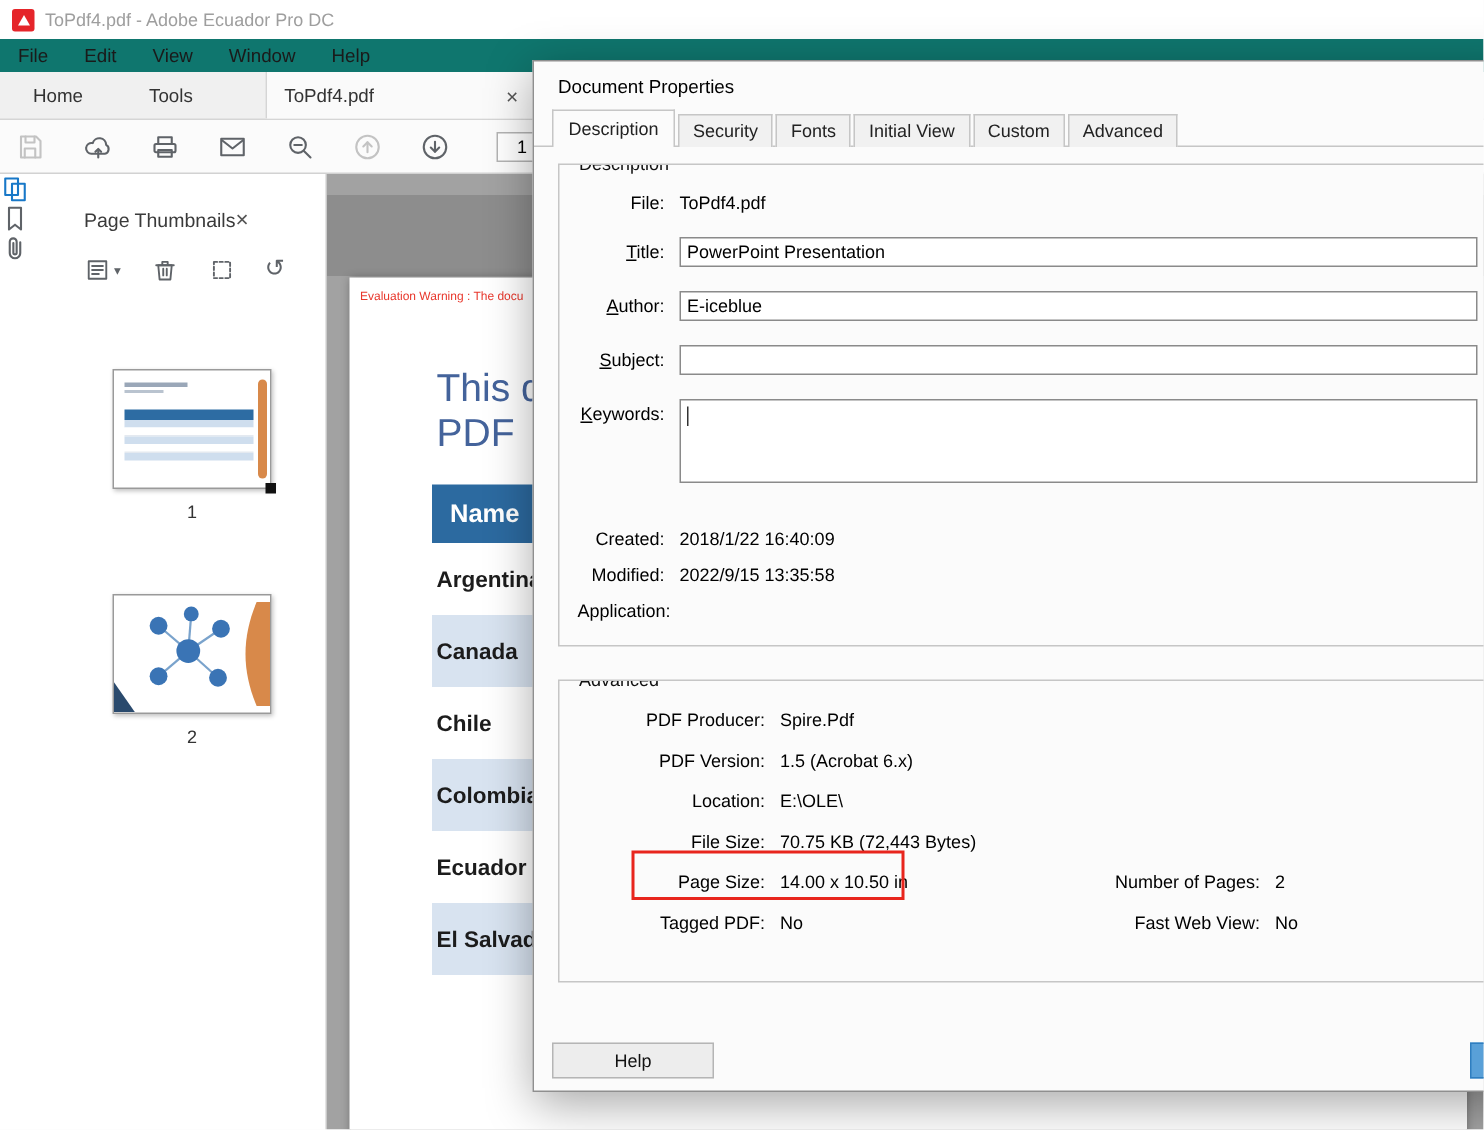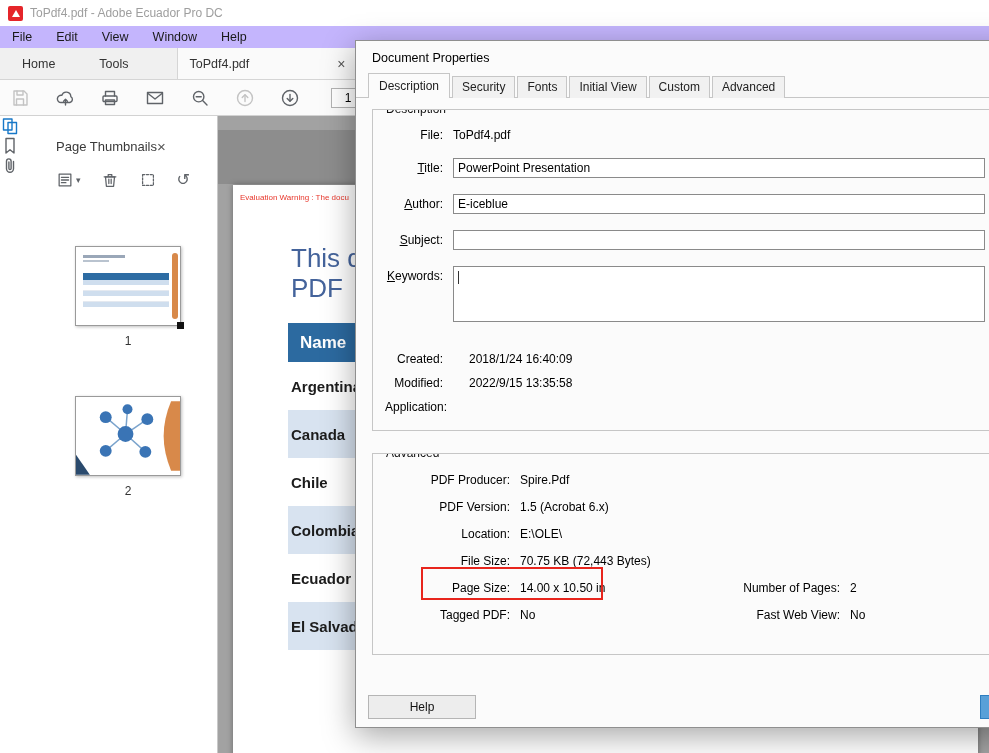--- a/index.html
+++ b/index.html
@@ -5,21 +5,21 @@
   html,body { margin:0; padding:0; }
   body { width:989px; height:753px; overflow:hidden; font-family:"Liberation Sans","DejaVu Sans",sans-serif; background:#fff; }
   .app { position:relative; width:989px; height:753px; overflow:hidden; }
 
   
   .titlebar { height:26px; display:flex; align-items:center; padding-left:8px; background:#fff; }
   .appicon { width:15px; height:15px; background:#e5252a; border-radius:2px; margin-right:7px; position:relative; flex:none; }
   .appicon::after { content:""; position:absolute; left:3.5px; top:4px; border-left:4px solid transparent; border-right:4px solid transparent; border-bottom:7px solid #fff; }
   .wtitle { font-size:12px; color:#9e9e9e; }
 
-  .menubar { height:22px; display:flex; align-items:center; background:#c4b5fd; font-size:12.5px; color:#1a1a1a; }
+  .menubar { height:22px; display:flex; align-items:center; background:#0f766e; font-size:12.5px; color:#1a1a1a; }
   .menu-item { padding:0 12px; cursor:default; }
 
   .tabbar { height:32px; box-sizing:border-box; background:#f0f0f0; border-bottom:1px solid #d5d5d5; display:flex; align-items:stretch; font-size:12.5px; color:#333; }
   .tab { display:flex; align-items:center; padding:0 22px; }
   .doc-tab { background:#fafafa; border-left:1px solid #d5d5d5; border-right:1px solid #d5d5d5; margin-left:26px; width:158px; padding:0 12px; display:flex; align-items:center; justify-content:space-between; }
   .tab-close { color:#555; font-size:14px; padding:0 2px; }
 
   .toolbar { height:36px; box-sizing:border-box; background:#fbfbfb; border-bottom:1px solid #d2d2d2; display:flex; align-items:center; gap:25px; padding-left:10px; }
   .tbtn { width:20px; height:20px; flex:none; color:#5f6368; }
   .tbtn.disabled { color:#c3c3c3; }
@@ -86,21 +86,21 @@
   .fs-desc { height:322px; overflow:hidden; }
   .fs-adv  { height:202px; margin-top:22px; overflow:hidden; }
 
   .drow { display:flex; align-items:center; }
   .dlabel { width:58px; flex:none; text-align:right; margin-right:10px; }
   .ak::first-letter { text-decoration:underline; }
   .dinput { flex:1; min-width:0; height:20px; box-sizing:border-box; border:1px solid #8a8a8a; background:#fff; padding:1px 4px; font-size:12px; font-family:inherit; }
   .kw-wrap { flex:1; min-width:0; position:relative; display:flex; }
   .dtextarea { flex:1; min-width:0; height:56px; box-sizing:border-box; border:1px solid #8a8a8a; background:#fff; resize:none; font-family:inherit; font-size:12px; padding:2px 4px; }
   .kw-caret { position:absolute; left:5px; top:5px; width:1px; height:13px; background:#333; }
-  .mb-s { margin-bottom:10px;gap:16px; }
+  .mb-s { margin-bottom:10px; }
   .mb-m { margin-bottom:16px; }
   .mb-kw { margin-bottom:30px; }
   .static-val { white-space:nowrap; }
 
   .arow { display:flex; align-items:center; margin-bottom:11px; height:16px; }
   .alabel { width:125px; flex:none; text-align:right; margin-right:10px; }
   .aleft { display:flex; align-items:flex-start; width:305px; flex:none; }
   .alabel2 { width:150px; flex:none; text-align:right; margin-right:10px; }
   .red-highlight { position:absolute; left:48px; top:113px; width:178px; height:29px; border:2px solid #e8251d; pointer-events:none; }
 
@@ -340,21 +340,21 @@
       <div class="drow mb-kw" style="align-items:flex-start;">
         <span class="dlabel ak" style="margin-top:3px;">Keywords:</span>
         <span class="kw-wrap">
           <textarea class="dtextarea" style=""></textarea>
           <span class="kw-caret"></span>
         </span>
       </div>
 
       <div class="drow mb-s">
         <span class="dlabel">Created:</span>
-        <span class="static-val">2018/1/24 16:40:09</span>
+        <span class="static-val">2018/1/22 16:40:09</span>
       </div>
       <div class="drow mb-s">
         <span class="dlabel">Modified:</span>
         <span class="static-val">2022/9/15 13:35:58</span>
       </div>
       <div class="drow mb-s">
         <span class="dlabel">Application:</span>
         <span class="static-val"></span>
       </div>
     </div>

